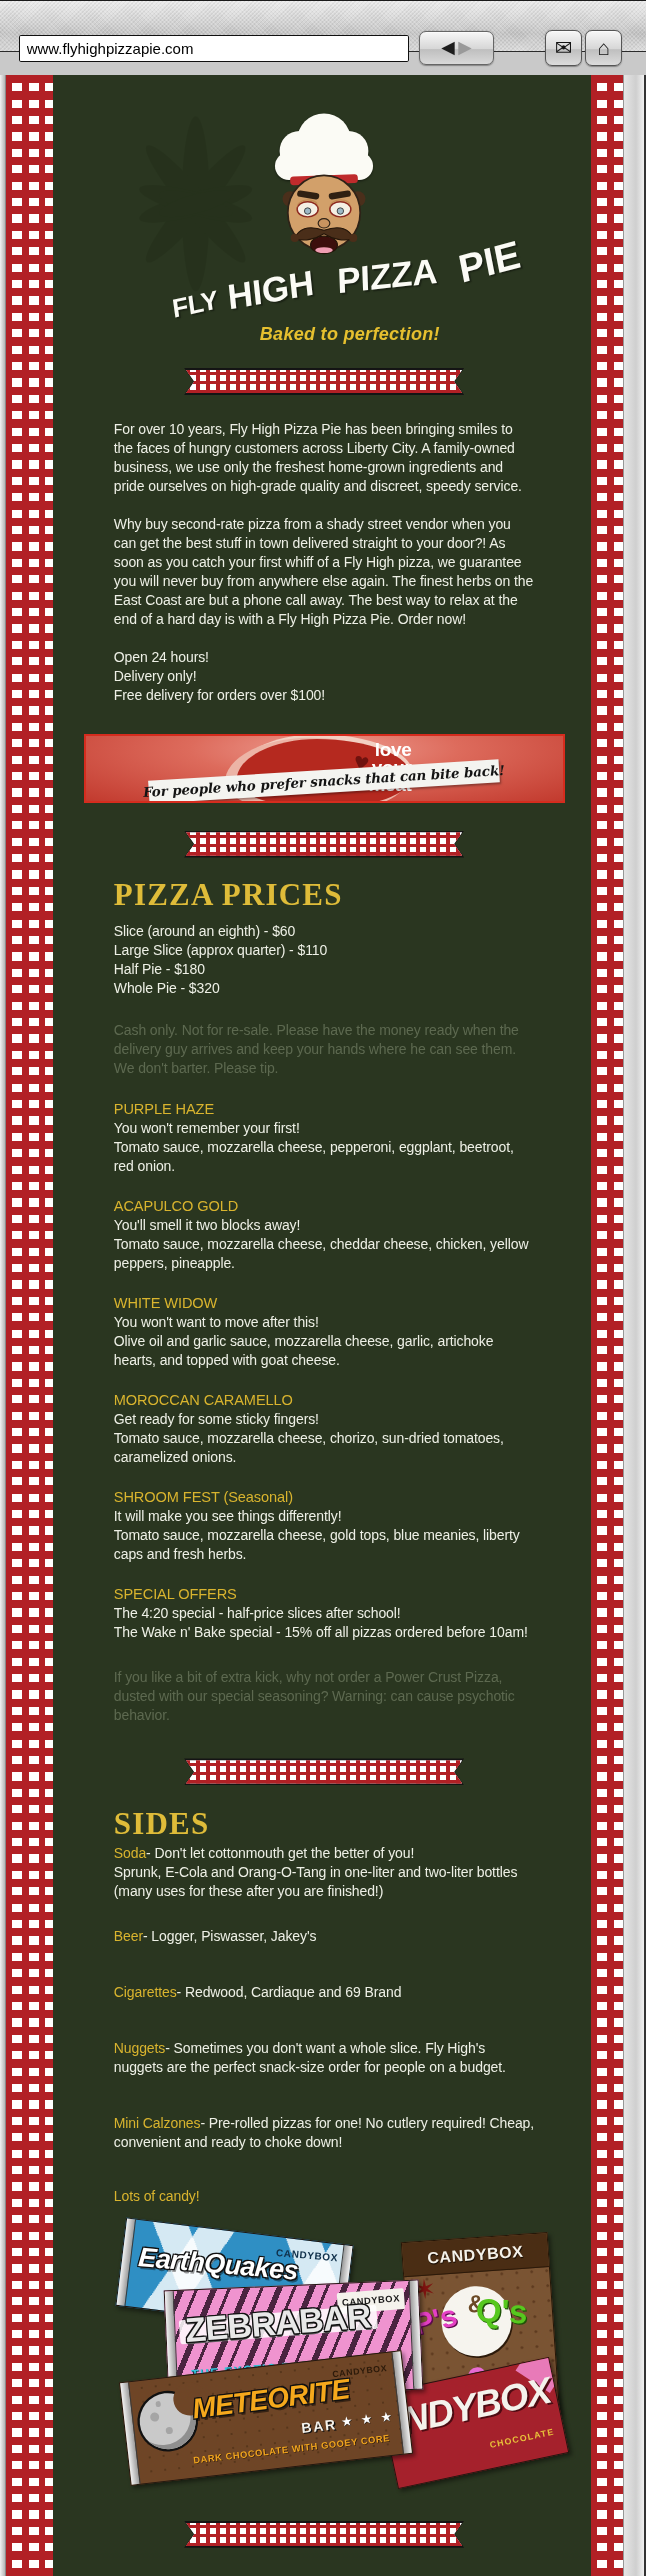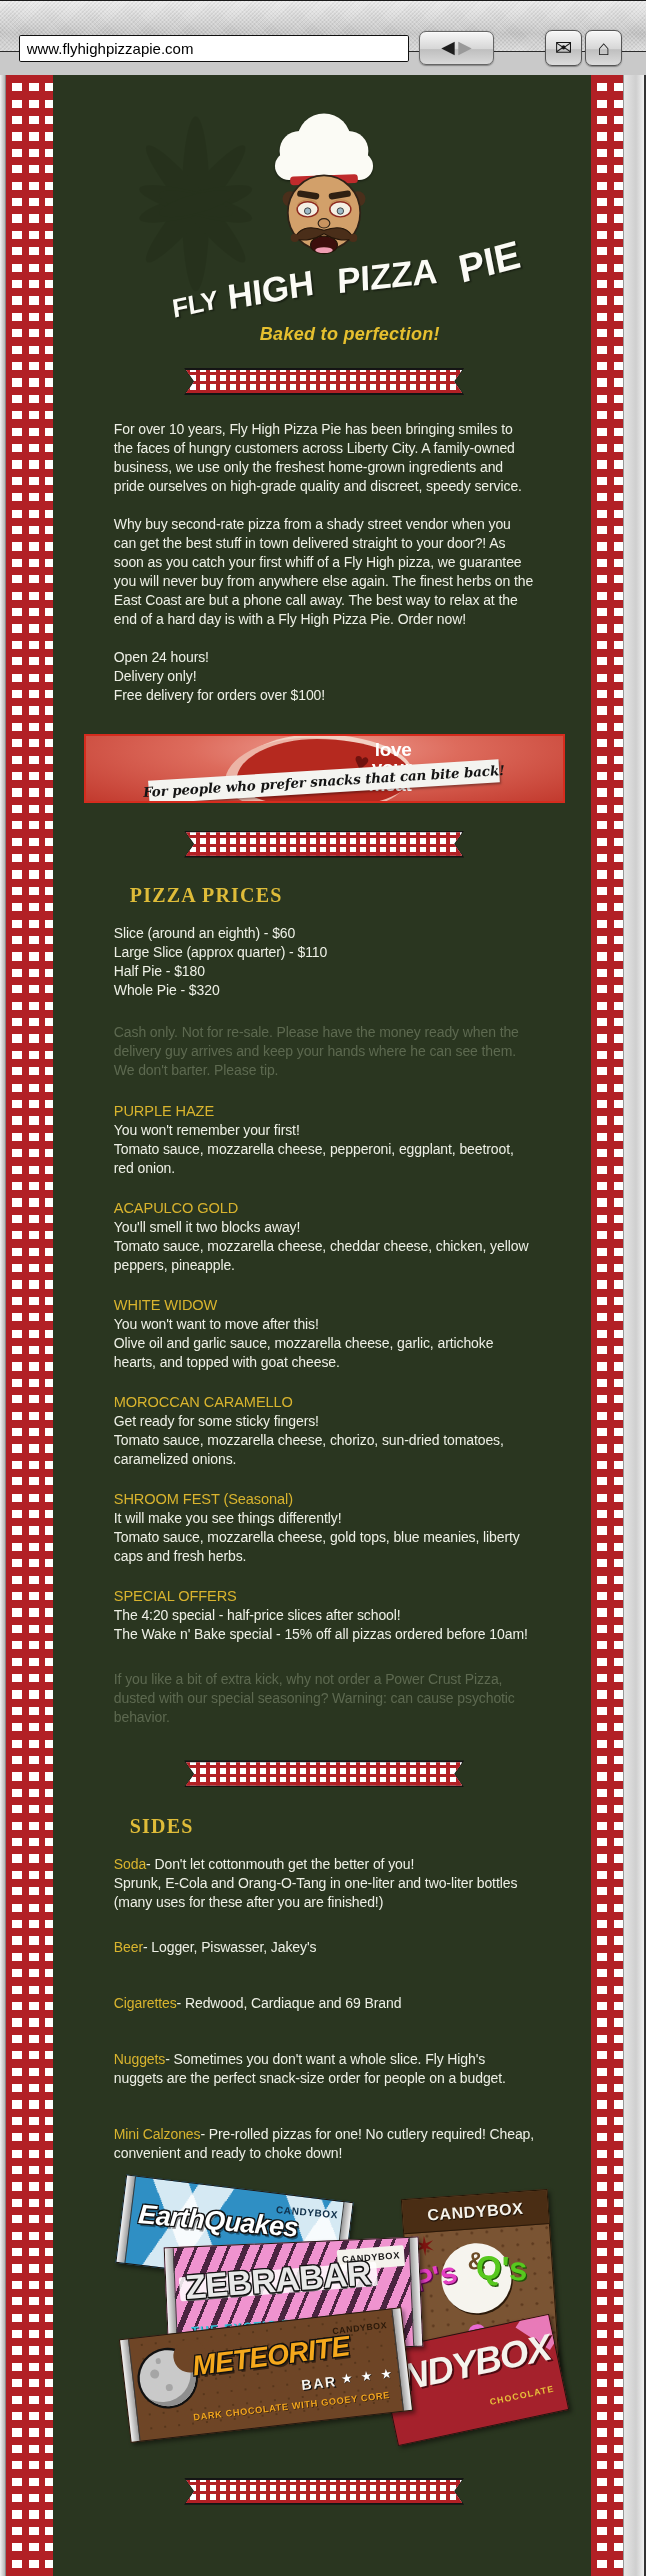--- a/index.html
+++ b/index.html
@@ -86,21 +86,21 @@
             clip-path:polygon(0 0,100% 0,calc(100% - 8.2px) 50%,100% 100%,0 100%,8.2px 50%);
             background-color:#fff;
             background-image:
               repeating-linear-gradient(0deg,#b22025 0 3.5px, rgba(0,0,0,0) 3.5px 8.8px),
               repeating-linear-gradient(90deg,#b22025 0 4.1px, rgba(0,0,0,0) 4.1px 10px); }
 
   
   .faded { color:#5d6950; }
   .yellow { color:#d9b42e; }
   h2.sec { font-family:"Liberation Serif", serif; font-weight:bold; color:#dfbc39;
-           font-size:20px; line-height:26px; letter-spacing:1.2px; margin:16px; }
+           font-size:31px; line-height:26px; letter-spacing:1.2px; margin:0; }
   .item-name { color:#d9b42e; font-size:14.6px; }
   .ad { display:block; }
 
   
   .meat {
     height:69px; margin:29px -30px 0 -30px; position:relative;
     border:2.3px solid #d52c1e; overflow:hidden;
     background:radial-gradient(ellipse at 50% 20%, #ee9c90 0%, #dd6b5c 40%, #c23a2e 100%);
     text-align:right;
   }
@@ -351,20 +351,21 @@
         </div>
         <div style="margin-top:37px">
           <p><span class="yellow">Cigarettes</span><span>- Redwood, Cardiaque and 69 Brand</span></p>
         </div>
         <div style="margin-top:37px">
           <p><span class="yellow">Nuggets</span><span>- Sometimes you don't want a whole slice. Fly High's nuggets are the perfect snack-size order for people on a budget.</span></p>
         </div>
         <div style="margin-top:37px">
           <p><span class="yellow">Mini Calzones</span><span>- Pre-rolled pizzas for one! No cutlery required! Cheap, convenient and ready to choke down!</span></p>
         </div>
+        <p class="yellow" style="margin-top:35px">Lots of candy!</p>
 
         <div class="candy">
           <div class="bar eq">
             <div class="capL"></div>
               <div class="capR"></div>
             <div class="eq-brand">CANDYBOX</div>
             <div class="eq-name">EarthQuakes</div>
             <div class="eq-tag">...hits the spot</div>
           </div>
           <div class="bar pq">

